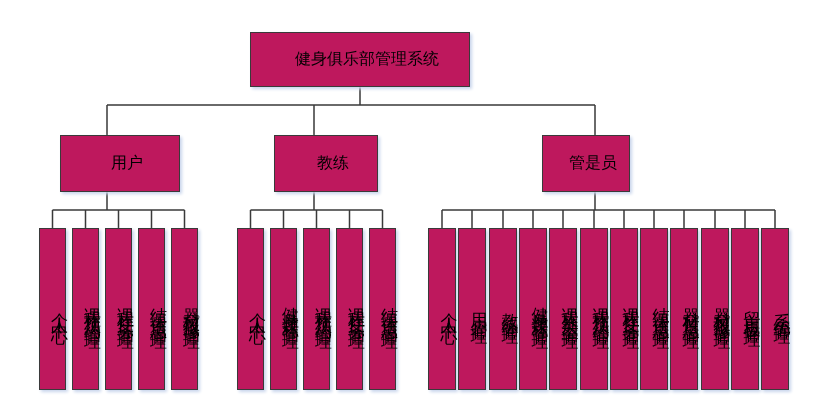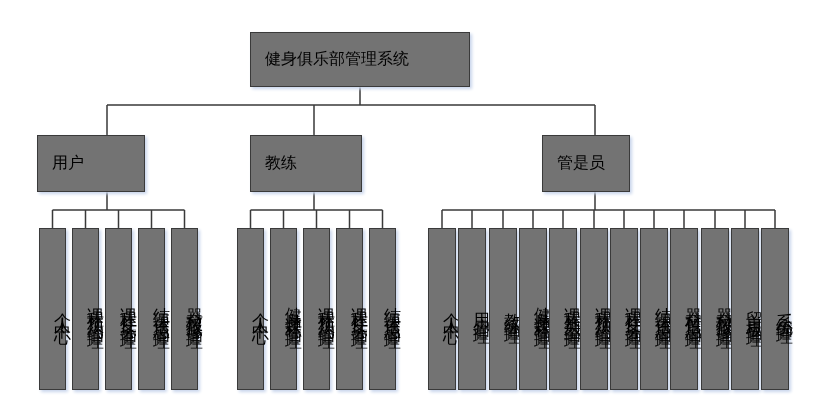--- a/index.html
+++ b/index.html
@@ -18,26 +18,26 @@
   }
   .wires {
     position: absolute;
     left: 0;
     top: 0;
     pointer-events: none;
   }
   .box {
     position: absolute;
     box-sizing: border-box;
-    background: #737373;
+    background: #be185d;
     border: 1.5px solid #3a3a3a;
     box-shadow: 2px 2px 3px 0 #c9d6ec;
     display: flex;
     align-items: center;
-    justify-content: flex-start;
+    justify-content: center;
     padding-left: 14px;
   }
   .hbox .label {
     font-size: 16px;
     white-space: nowrap;
   }
   .root-box {
     left: 250px; top: 32px; width: 220px; height: 55px;
   }
   .lvl2 {
@@ -77,24 +77,24 @@
       M595 192 V210
       M442 210 H775
       M442 210 V228 M472 210 V228 M503 210 V228 M533 210 V228 M563 210 V228 M594 210 V228
       M624 210 V228 M654 210 V228 M684 210 V228 M715 210 V228 M745 210 V228 M775 210 V228"></path>
   </svg>
 
   <div class="box hbox root-box">
     <span class="label">健身俱乐部管理系统</span>
   </div>
 
-  <div class="box hbox lvl2" style="left:37px;width:108px">
+  <div class="box hbox lvl2" style="left:60px;width:120px">
     <span class="label">用户</span>
   </div>
-  <div class="box hbox lvl2" style="left:250px;width:112px">
+  <div class="box hbox lvl2" style="left:274px;width:104px">
     <span class="label">教练</span>
   </div>
   <div class="box hbox lvl2" style="left:542px;width:88px">
     <span class="label">管是员</span>
   </div>
 
   <div class="box leaf" style="left:39px;width:27px">
     <span class="label">个人中心</span>
   </div>
   <div class="box leaf" style="left:72px;width:27px">

